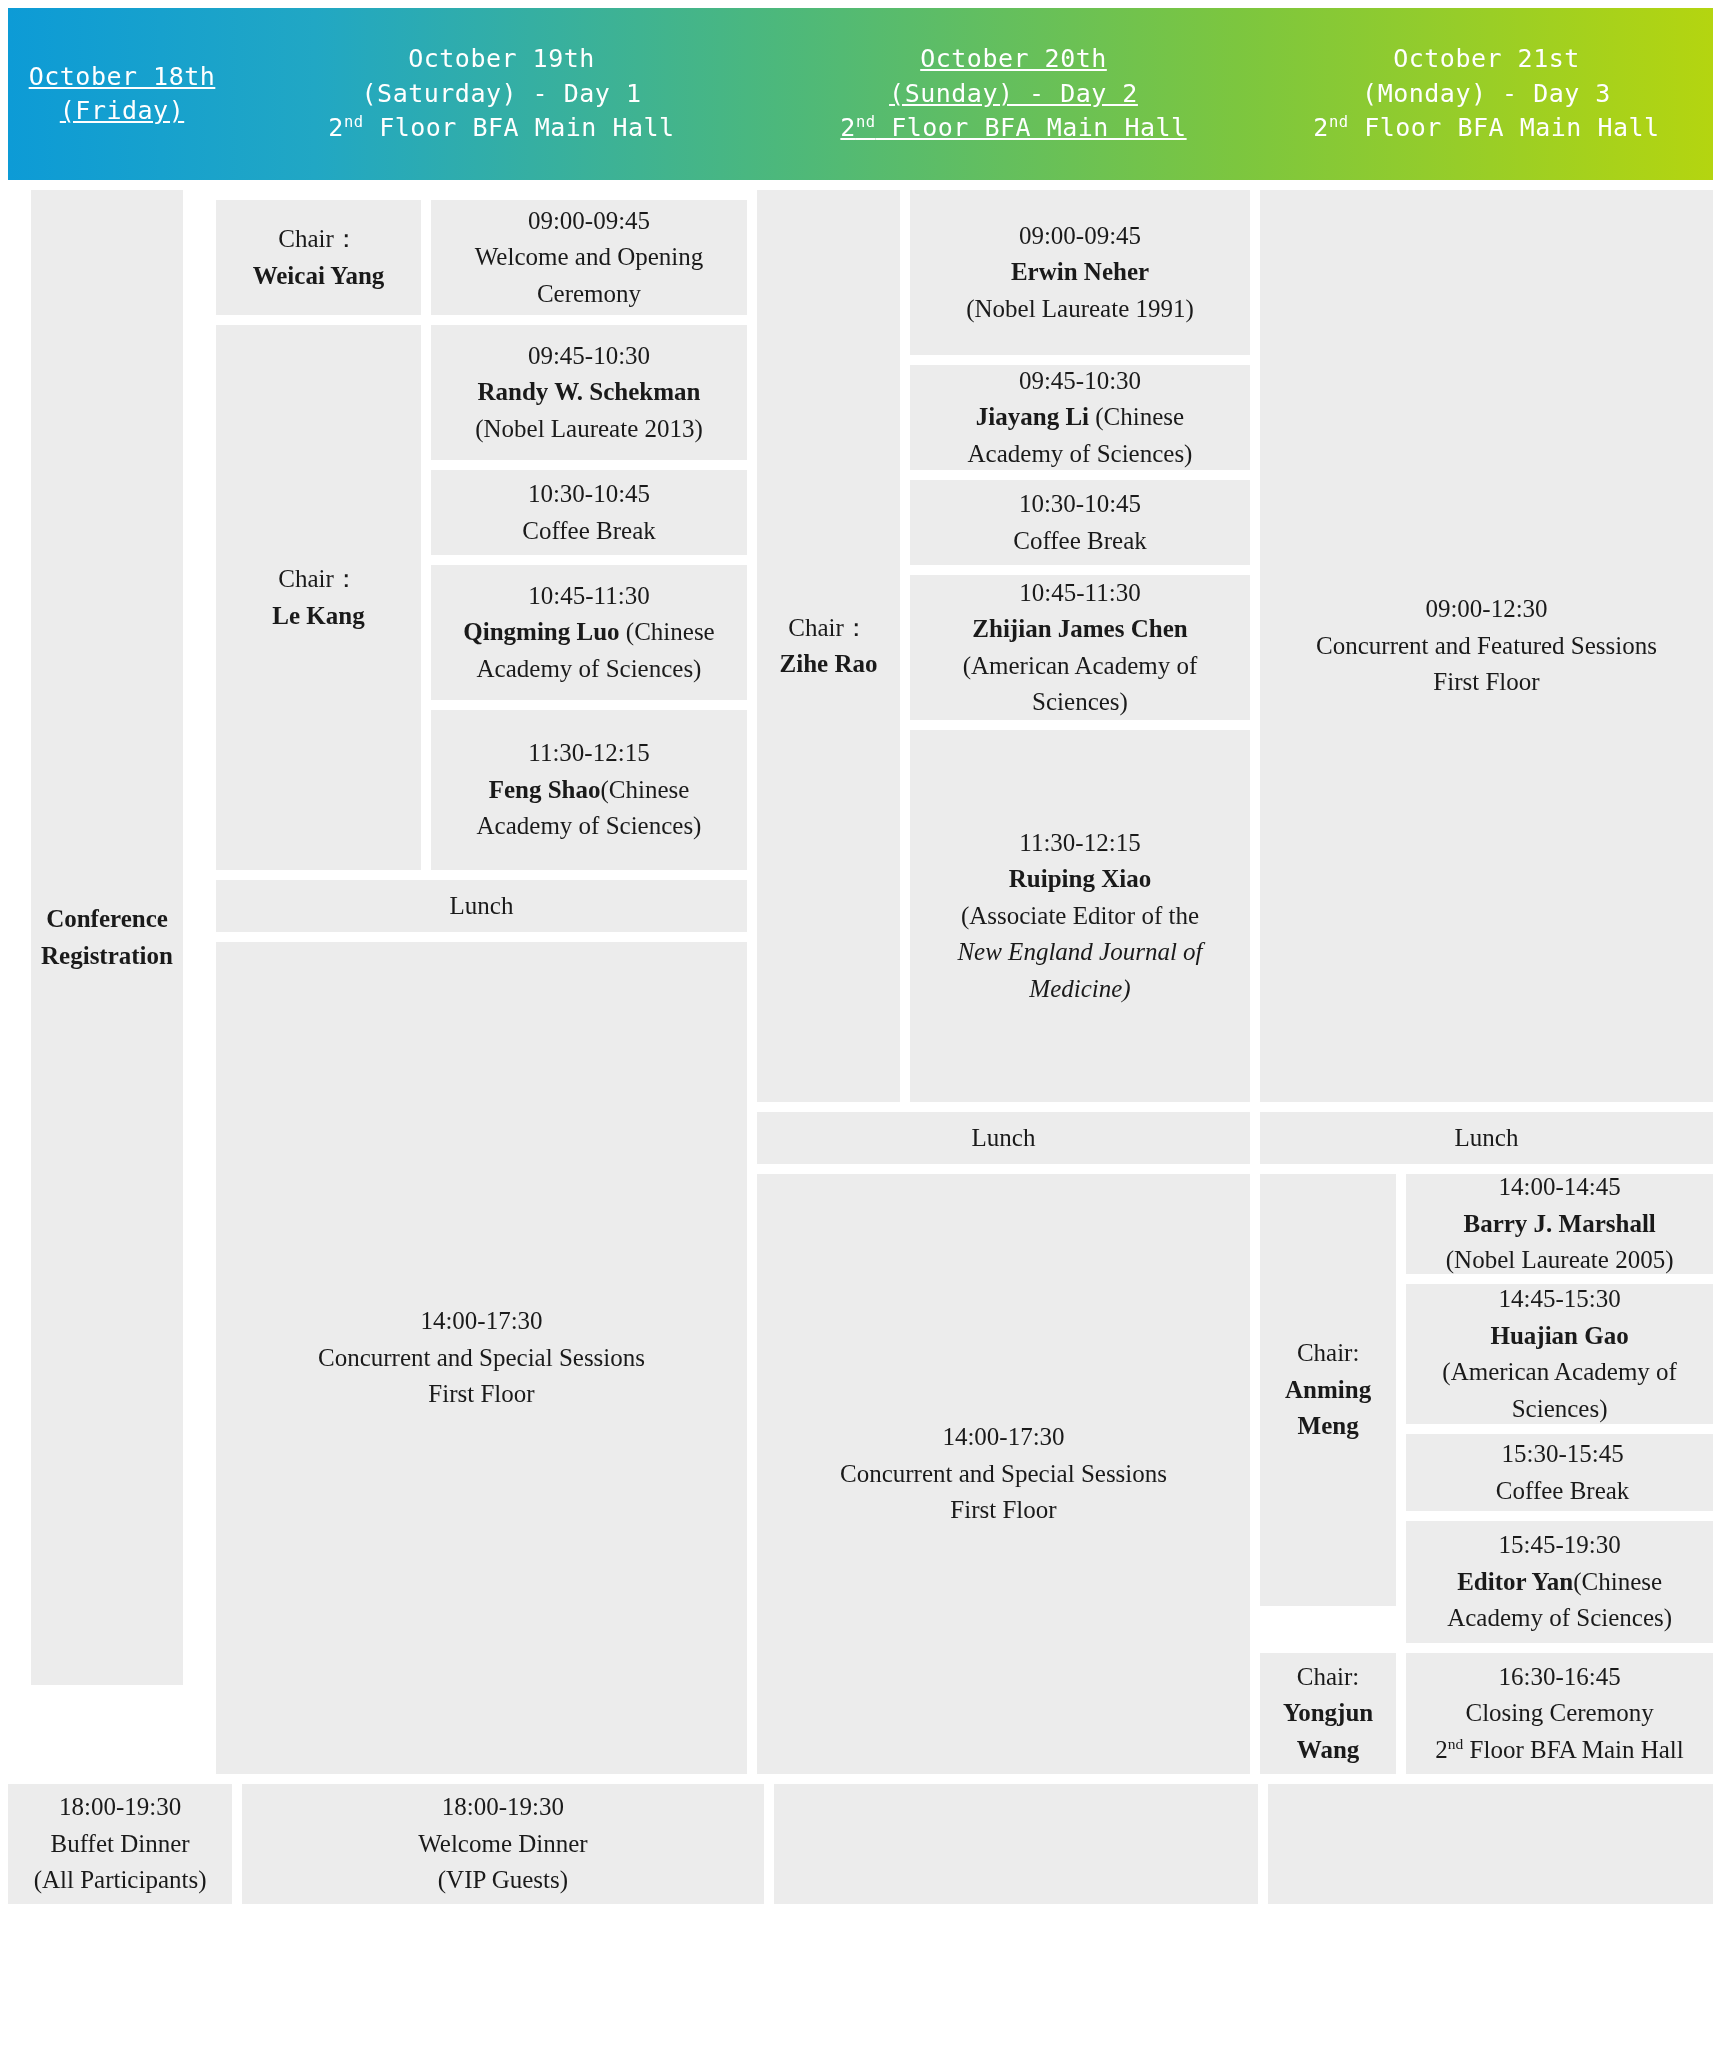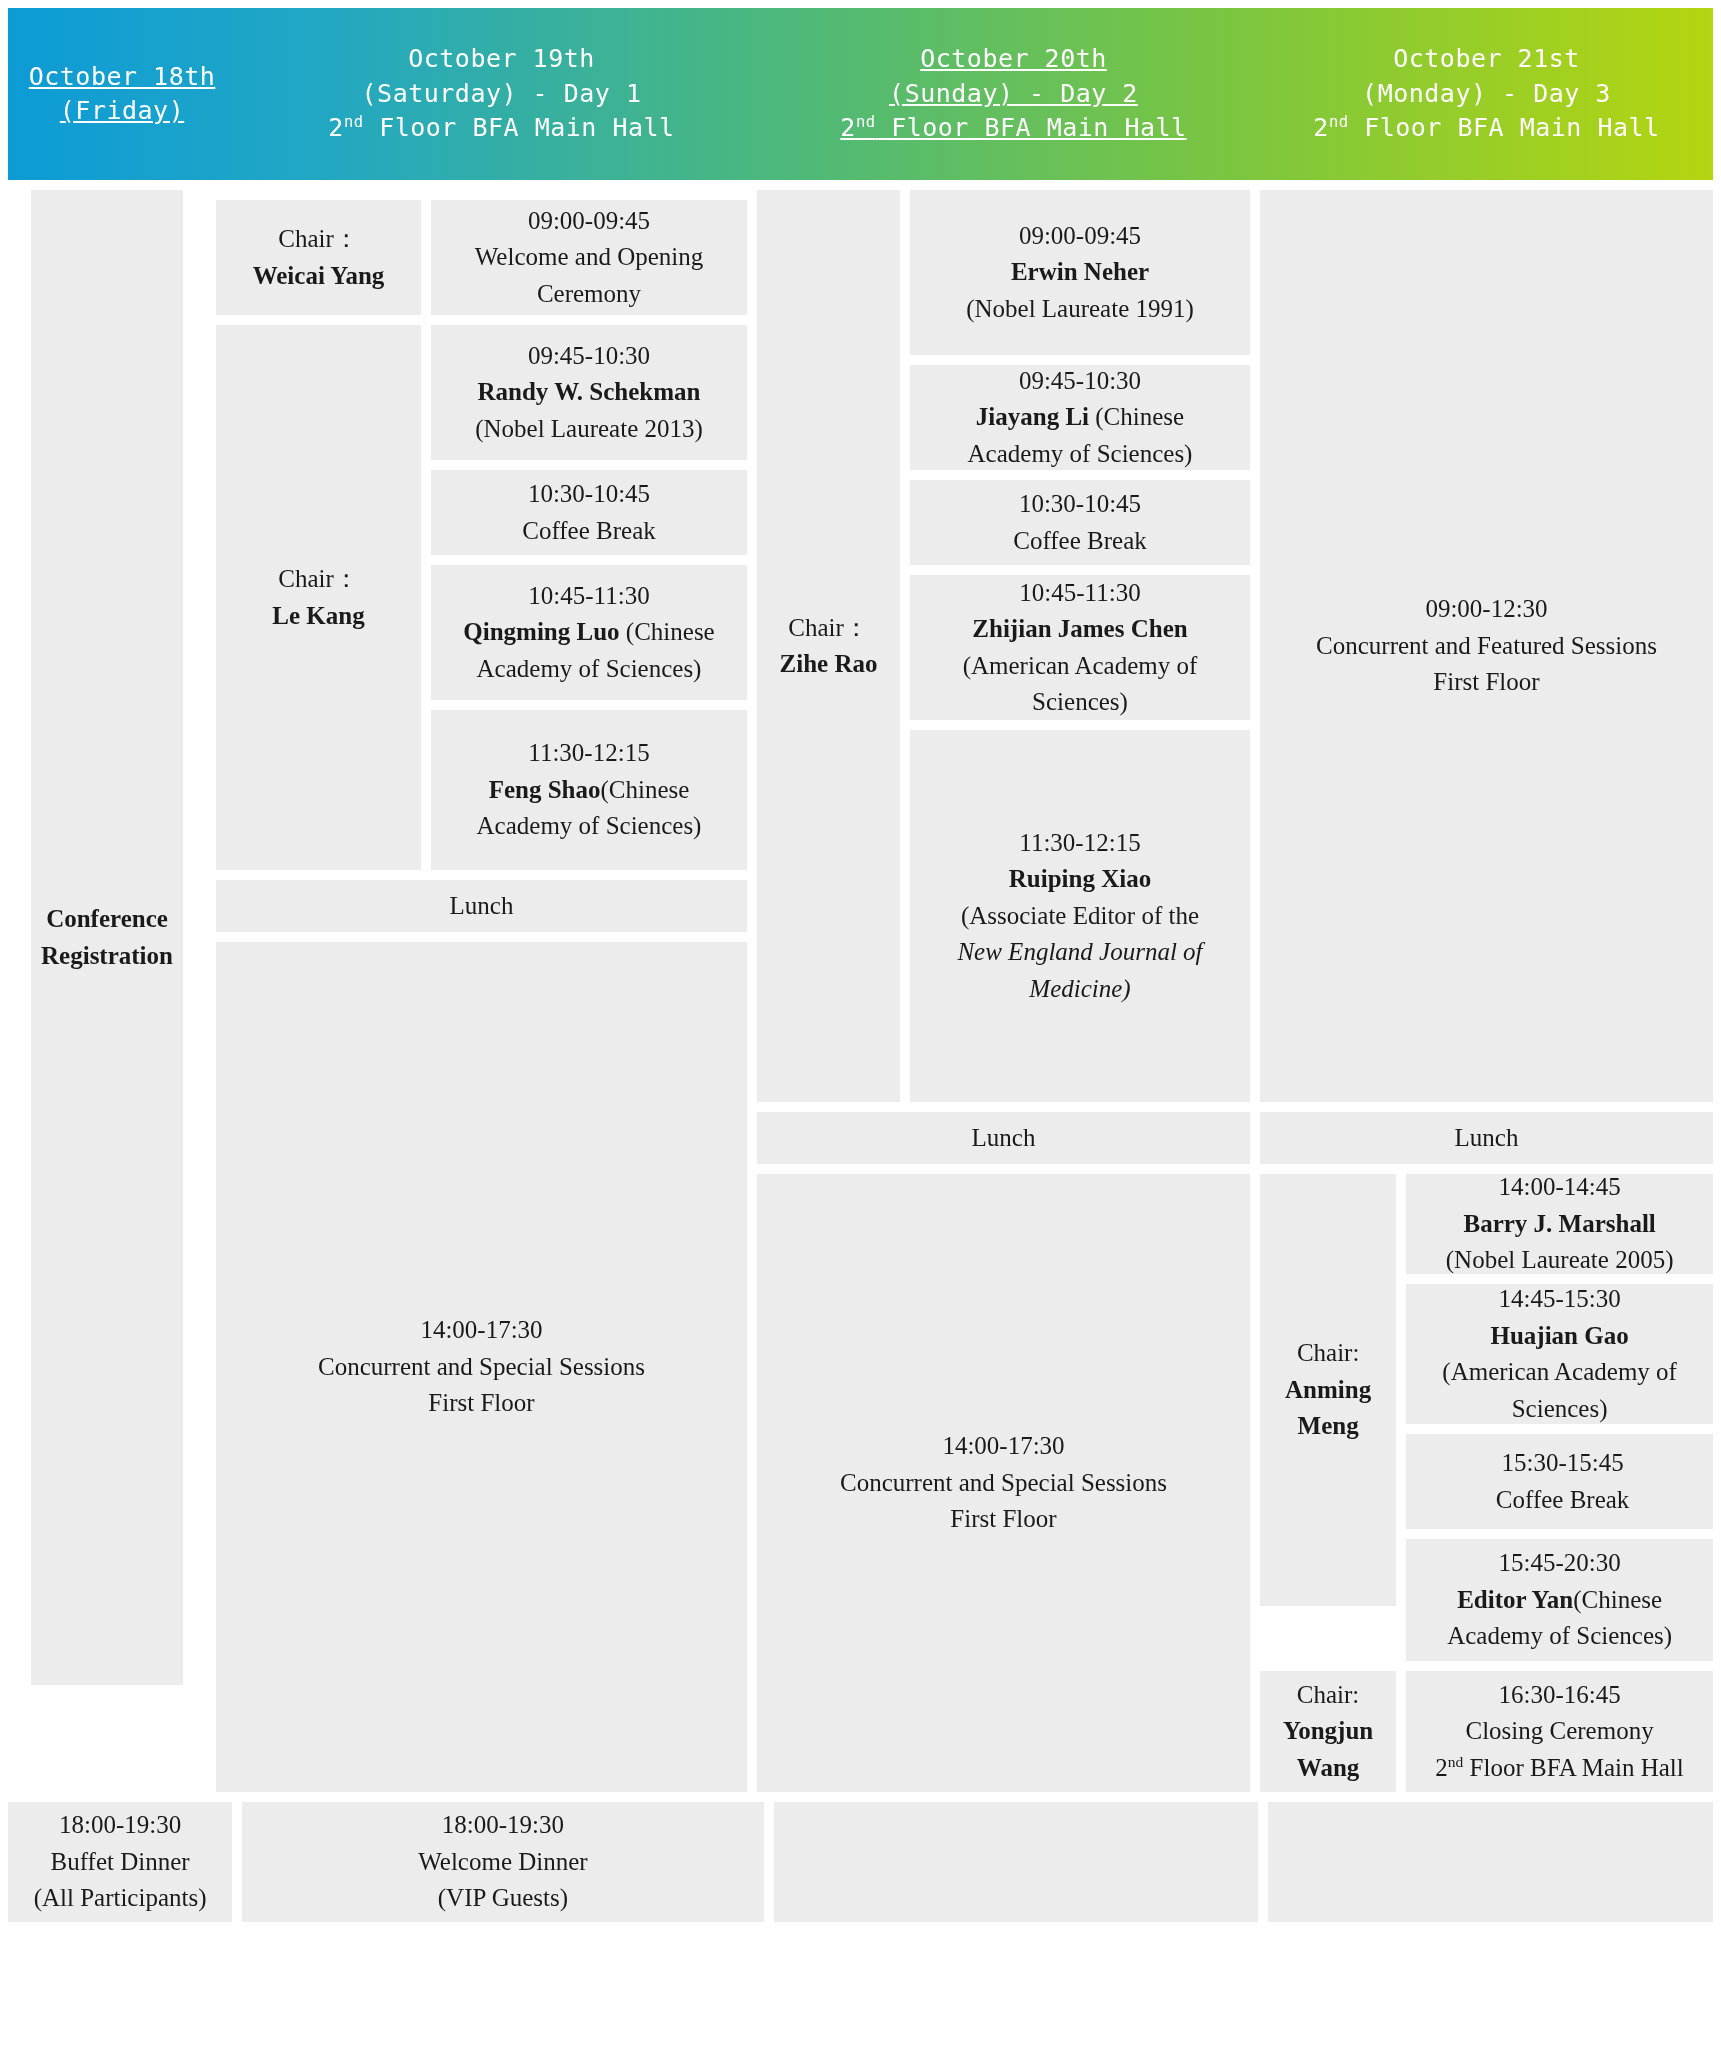--- a/index.html
+++ b/index.html
@@ -280,27 +280,27 @@
             <div>(Nobel Laureate 2005)</div>
           </div>
           <div class="gap-h"></div>
           <div class="cell" style="height:140px;">
             <div>14:45-15:30</div>
             <div><b>Huajian Gao</b></div>
             <div>(American Academy of</div>
             <div>Sciences)</div>
           </div>
           <div class="gap-h"></div>
-          <div class="cell" style="height:95px;padding-left:16px;">
+          <div class="cell" style="height:77px;padding-left:16px;">
             <div>15:30-15:45</div>
             <div>Coffee Break</div>
           </div>
           <div class="gap-h"></div>
           <div class="cell stretch">
-            <div>15:45-20:30</div>
+            <div>15:45-19:30</div>
             <div><b>Editor Yan</b><span>(Chinese</span></div>
             <div>Academy of Sciences)</div>
           </div>
         </div>
       </div>
 
       <div class="gap-h"></div>
 
       <div class="body-row stretch" style="width:453px;">
         <div class="cell chair3">

